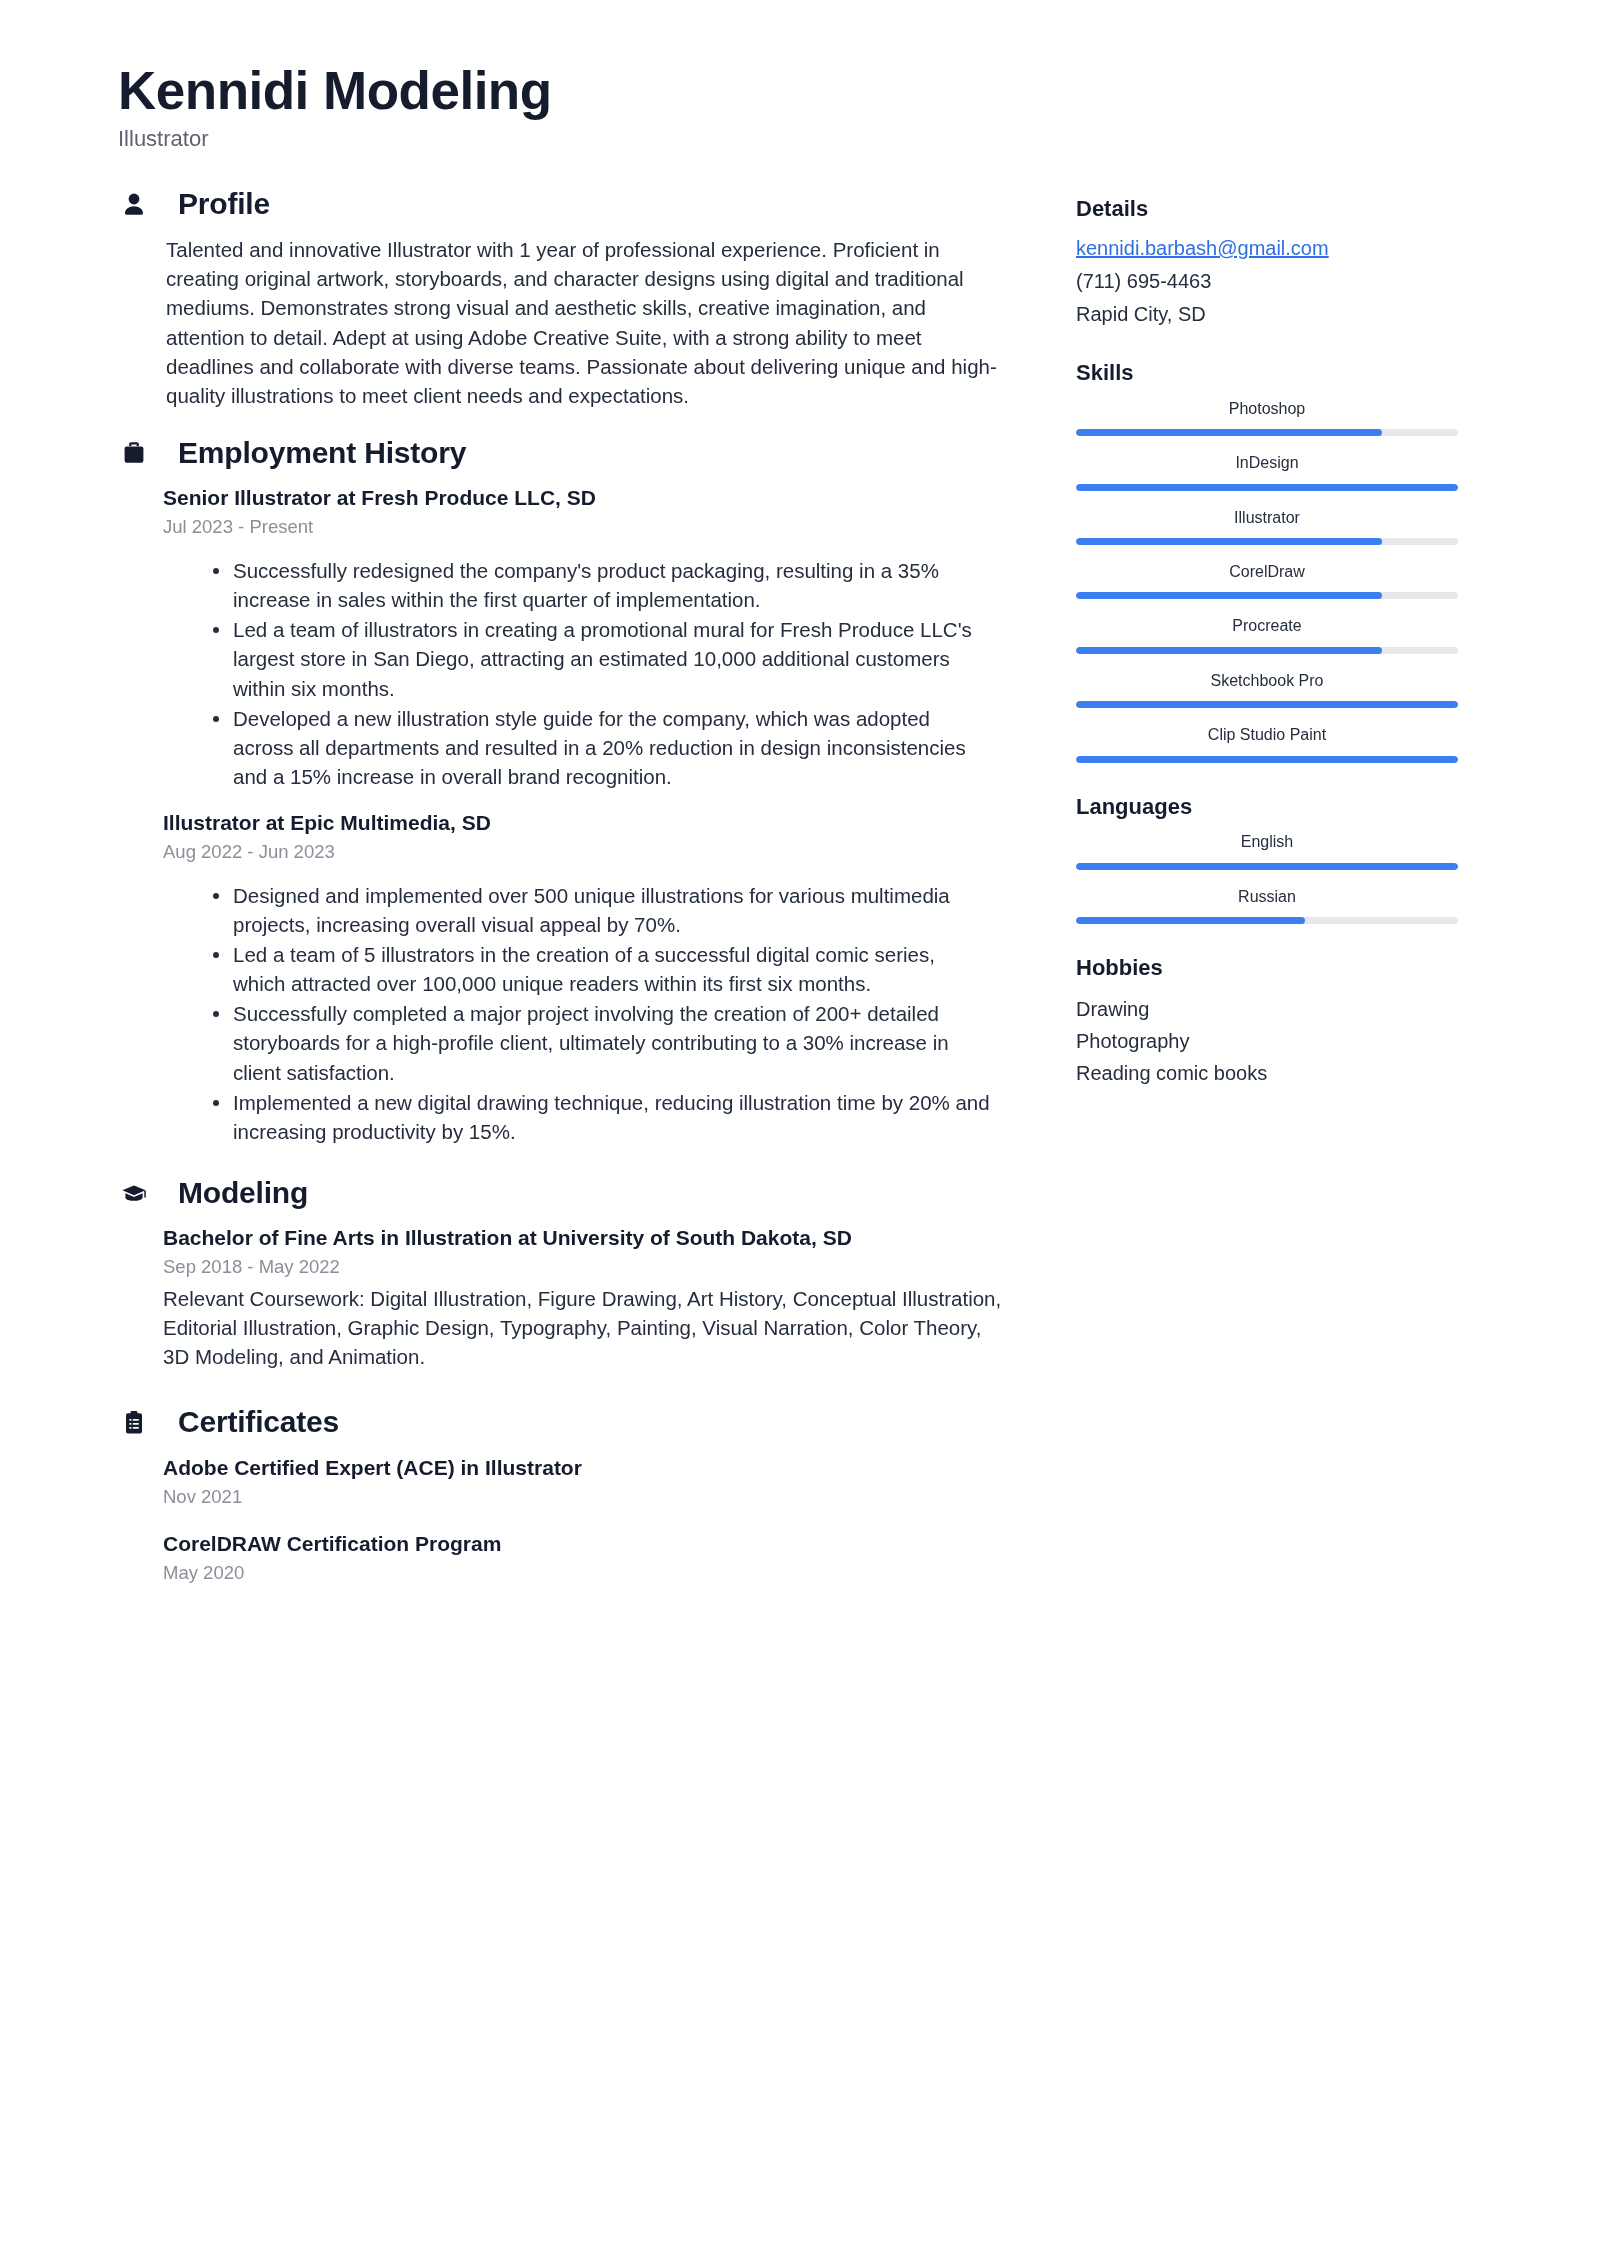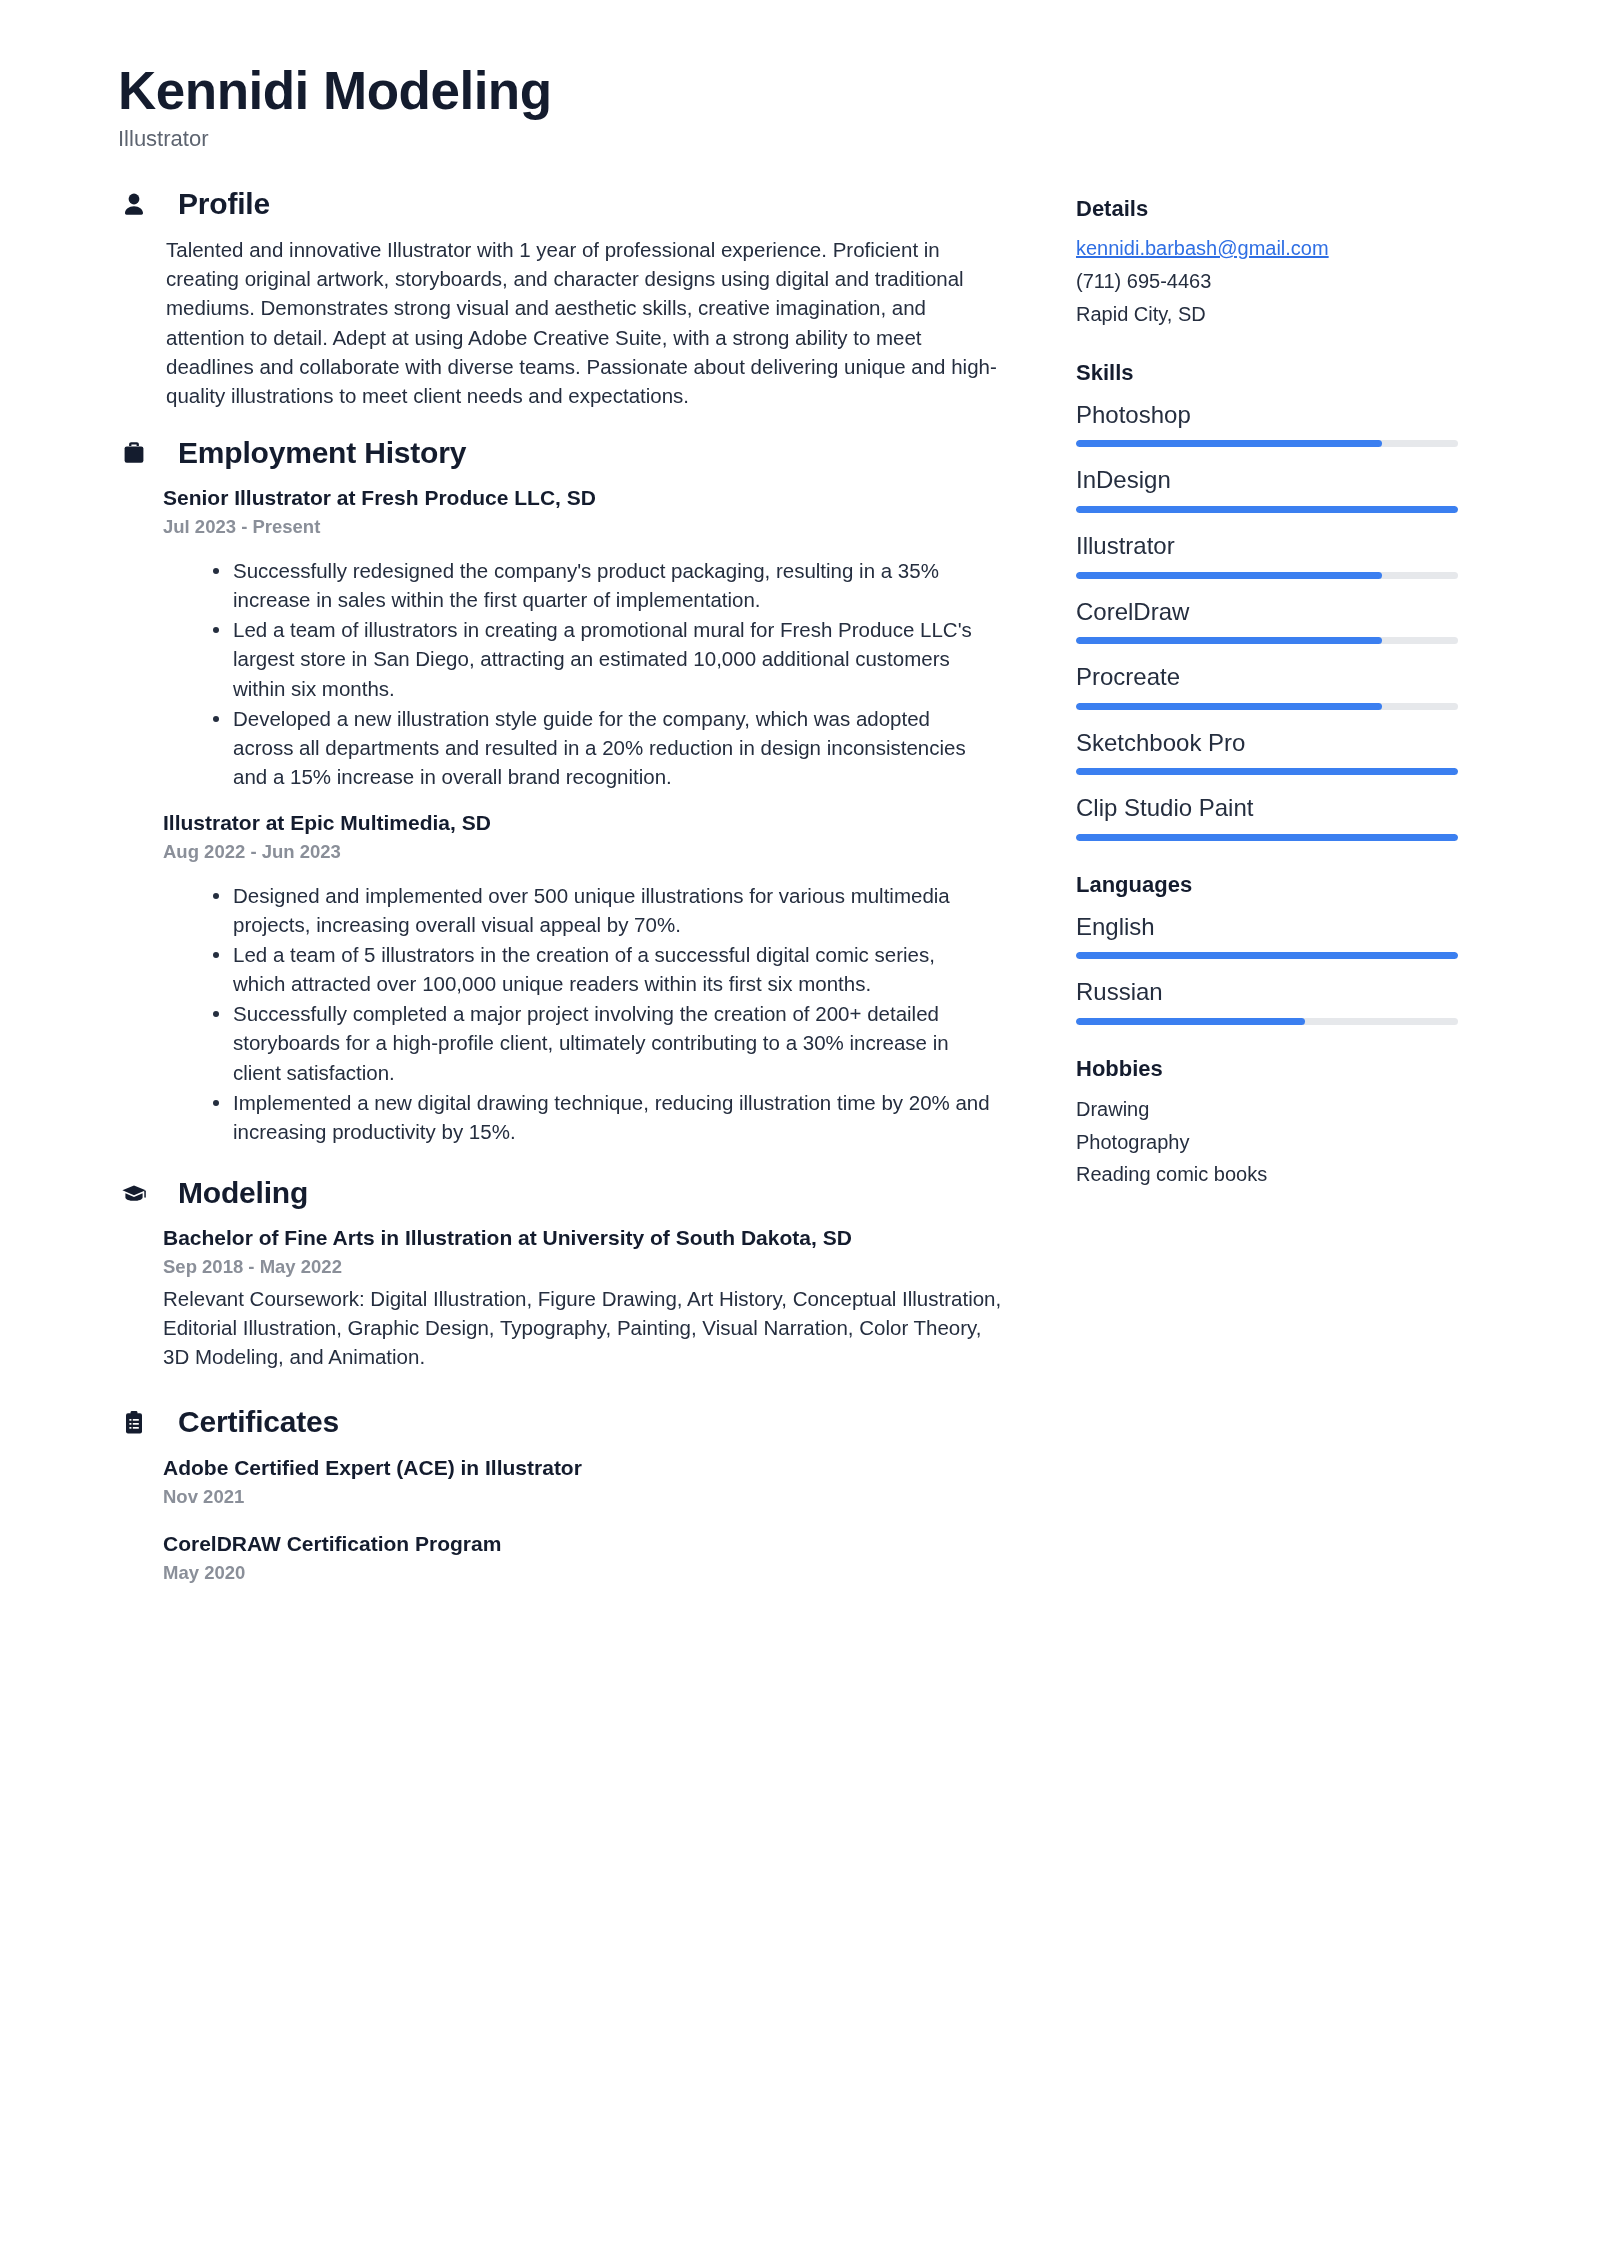--- a/index.html
+++ b/index.html
@@ -89,21 +89,21 @@
   .entry + .entry { margin-top: 18px; }
   .entry-title {
     font-size: 21px;
     font-weight: 700;
     color: #141c2e;
     line-height: 1.33;
     margin: 0 0 2px 0;
   }
   .entry-date {
     font-size: 18.5px;
-    font-weight: 700;
+    font-weight: 400;
     color: #8a8f99;
     line-height: 1.4;
     margin: 0 0 4px 0;
   }
   .entry-desc {
     font-size: 20.5px;
     line-height: 1.42;
     color: #252e3f;
     margin: 0;
   }
@@ -150,24 +150,25 @@
     font-size: 20px;
     color: #2f6fe4;
     text-decoration: underline;
     line-height: 1.5;
     display: block;
     margin: 0 0 3px 0;
     word-break: break-all;
   }
   .meter-item { margin-bottom: 16px; }
   .meter-label {
-    font-size: 24px;
+    font-size: 16px;
     color: #252e3f;
     line-height: 1.4;
     margin: 0 0 9px 0;
+    text-align: center;
   }
   .meter-track {
     width: 100%;
     height: 7px;
     background: #e6e8eb;
     border-radius: 4px;
     overflow: hidden;
   }
   .meter-fill {
     height: 100%;

